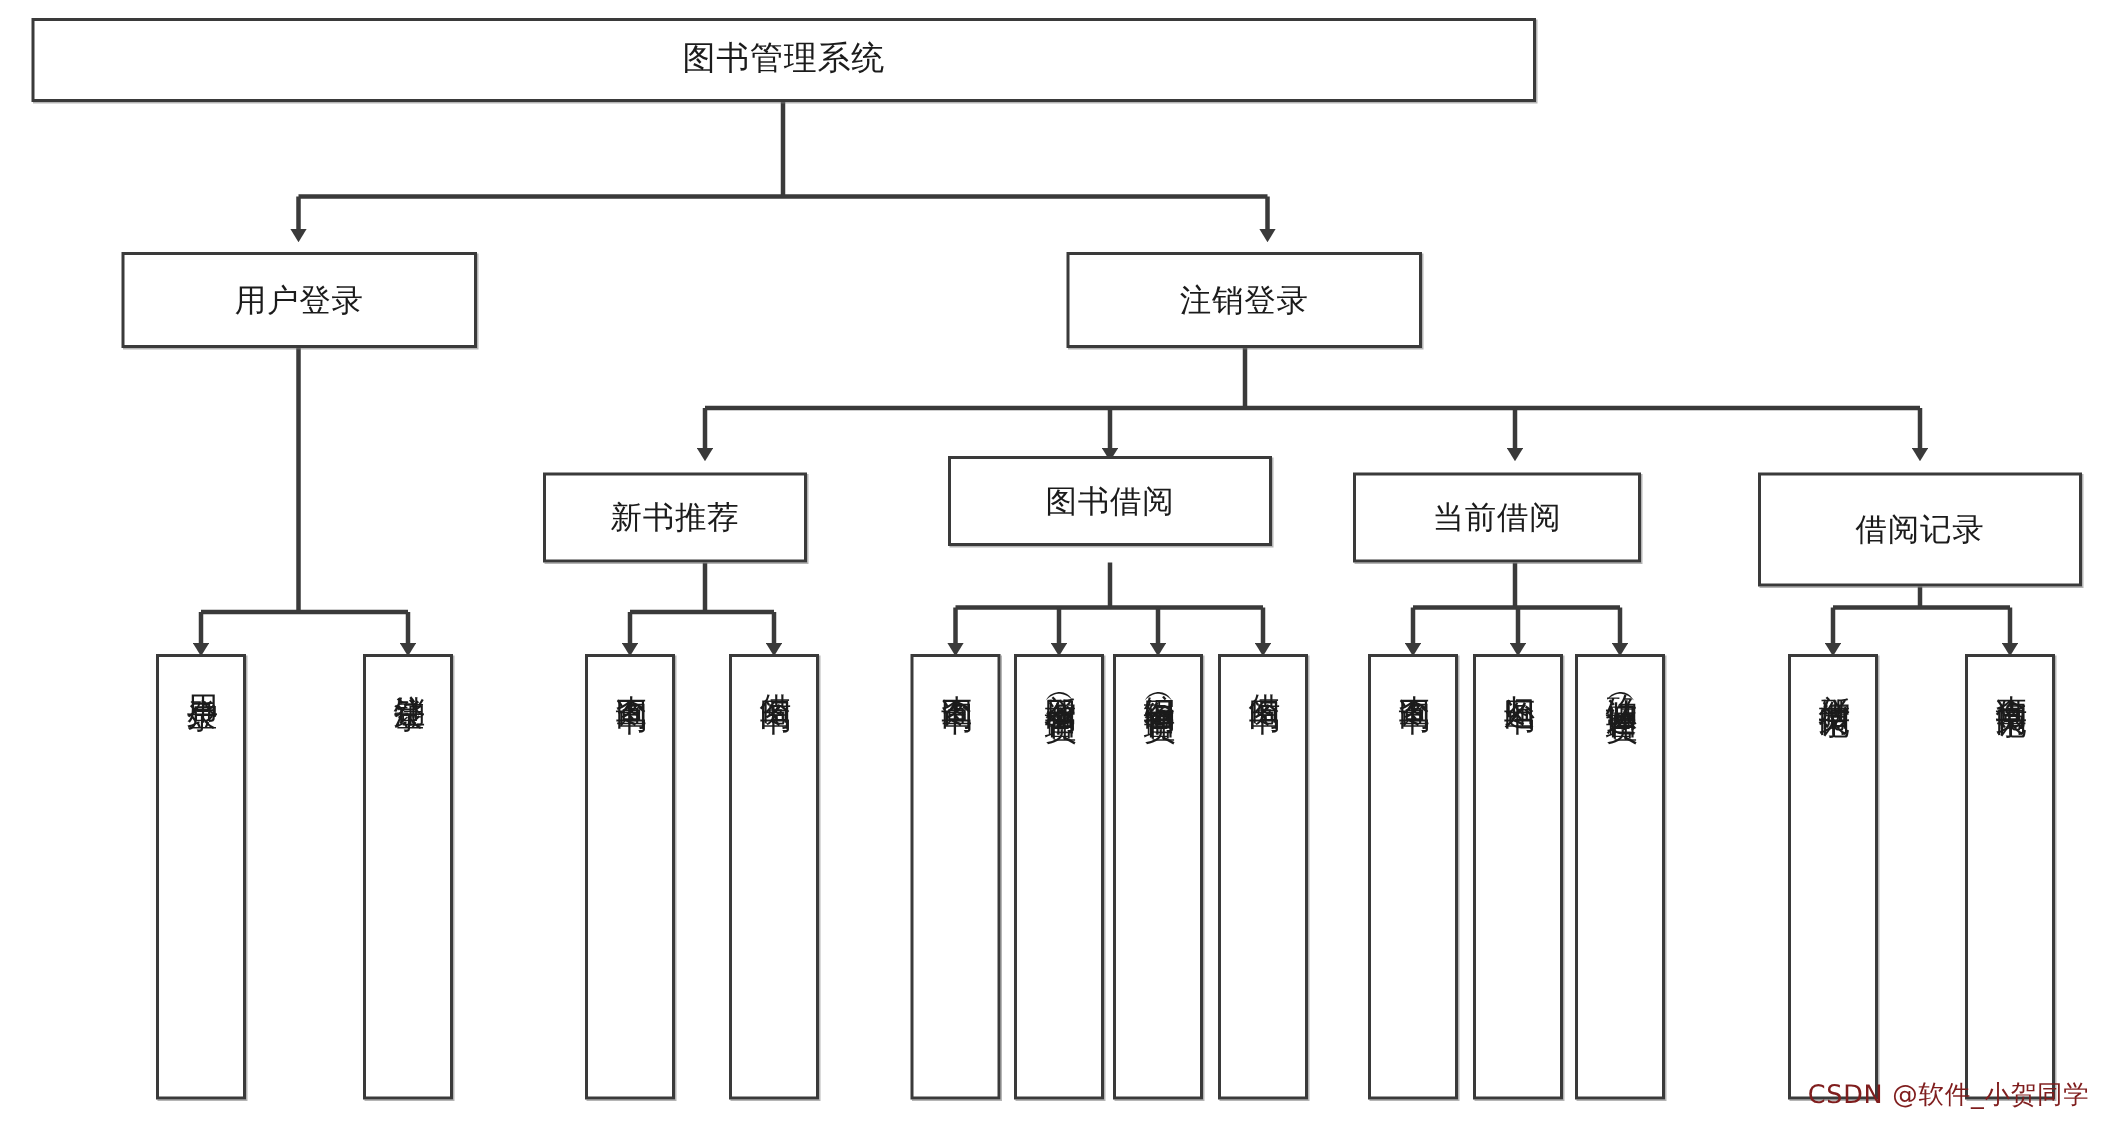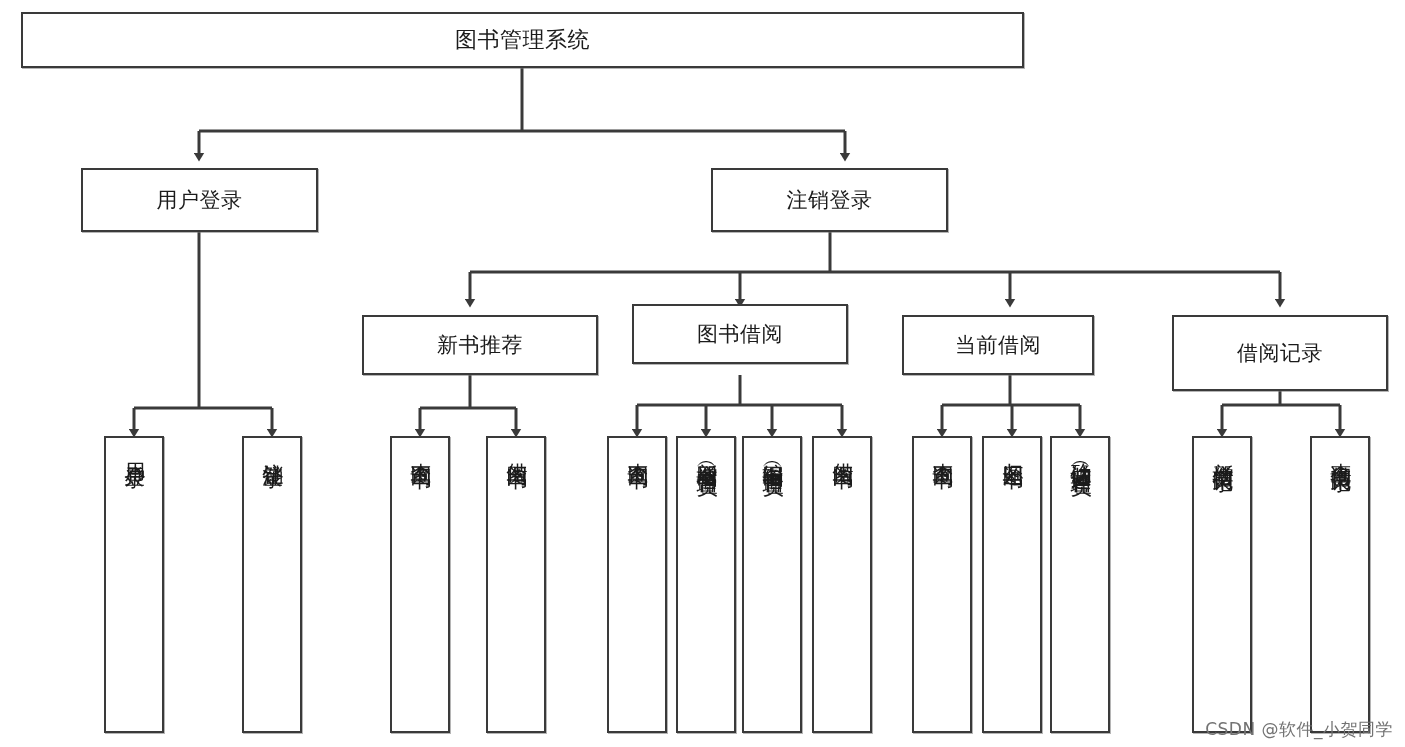--- a/index.html
+++ b/index.html
@@ -66,21 +66,21 @@
     max-height: 282px;
   }
   .node.vert.tall .node-label {
     max-height: 282px;
   }
   #watermark {
     position: absolute;
     right: 12px;
     bottom: 6px;
     font-size: 17px;
-    color: #737373;
+    color: #7f1d1d;
     letter-spacing: 0.5px;
     white-space: nowrap;
     user-select: none;
   }
 </style>
 </head>
 <body>
 
 <div id="diagram-root">
 
@@ -140,21 +140,21 @@
   </div>
 
   <div class="node horiz" style="left:81px; top:168px; width:237px; height:64px;">
     <span class="node-label">用户登录</span>
   </div>
 
   <div class="node horiz" style="left:711px; top:168px; width:237px; height:64px;">
     <span class="node-label">注销登录</span>
   </div>
 
-  <div class="node horiz" style="left:362px; top:315px; width:236px; height:60px;">
+  <div class="node horiz" style="left:362px; top:315px; width:176px; height:60px;">
     <span class="node-label">新书推荐</span>
   </div>
 
   <div class="node horiz" style="left:632px; top:304px; width:216px; height:60px;">
     <span class="node-label">图书借阅</span>
   </div>
 
   <div class="node horiz" style="left:902px; top:315px; width:192px; height:60px;">
     <span class="node-label">当前借阅</span>
   </div>

